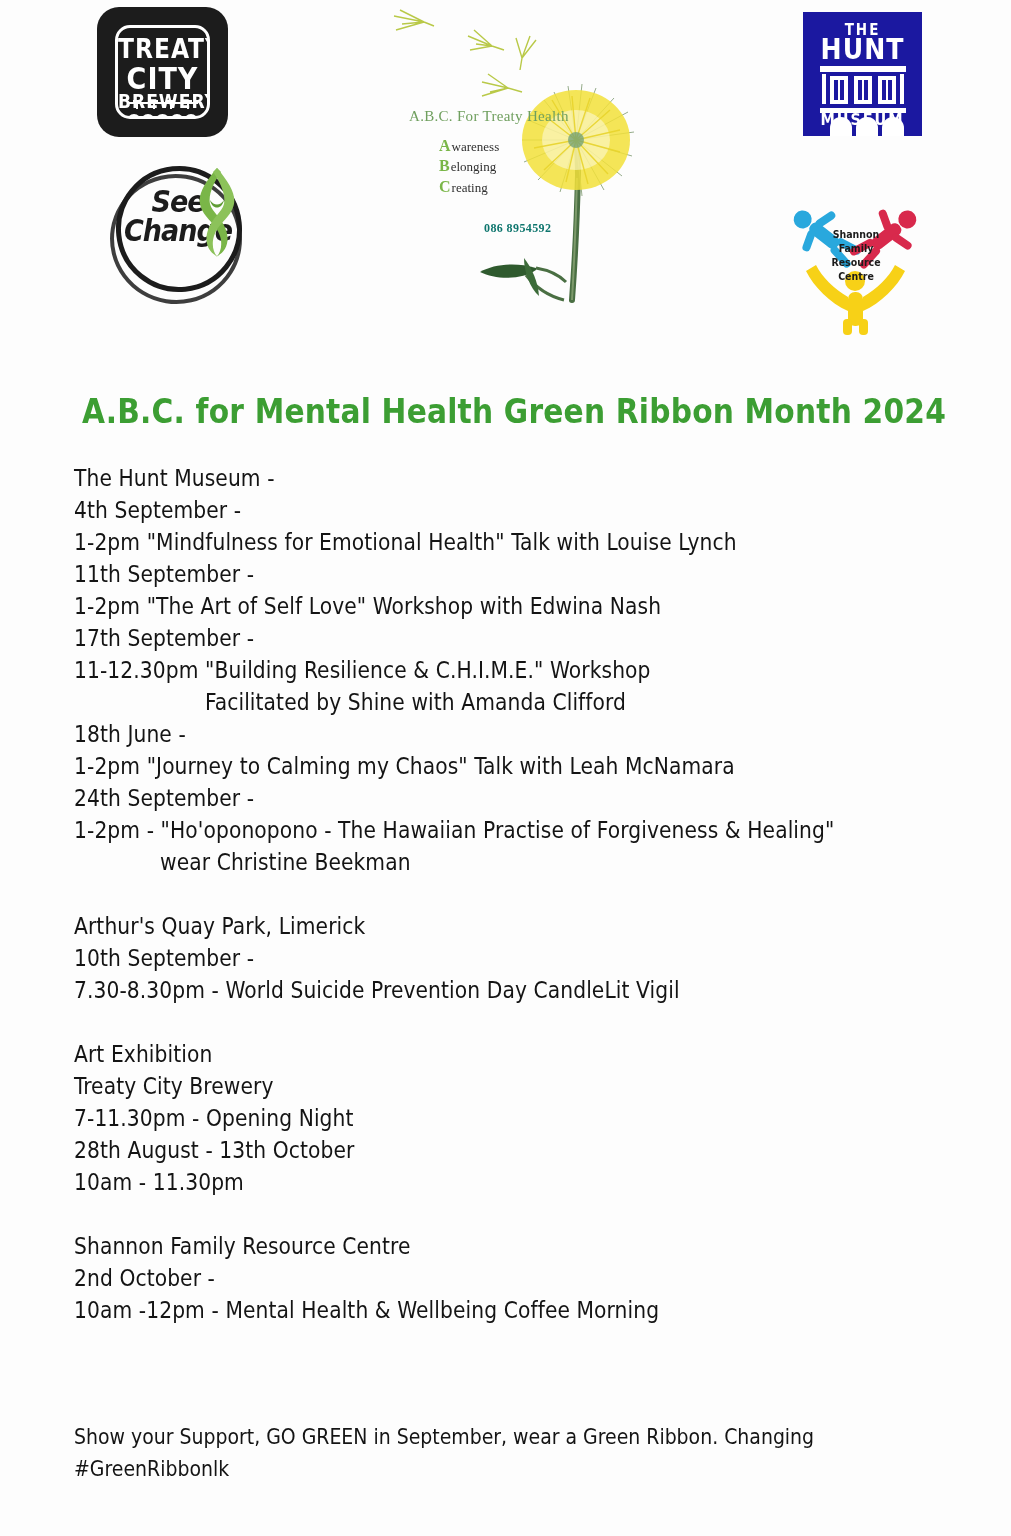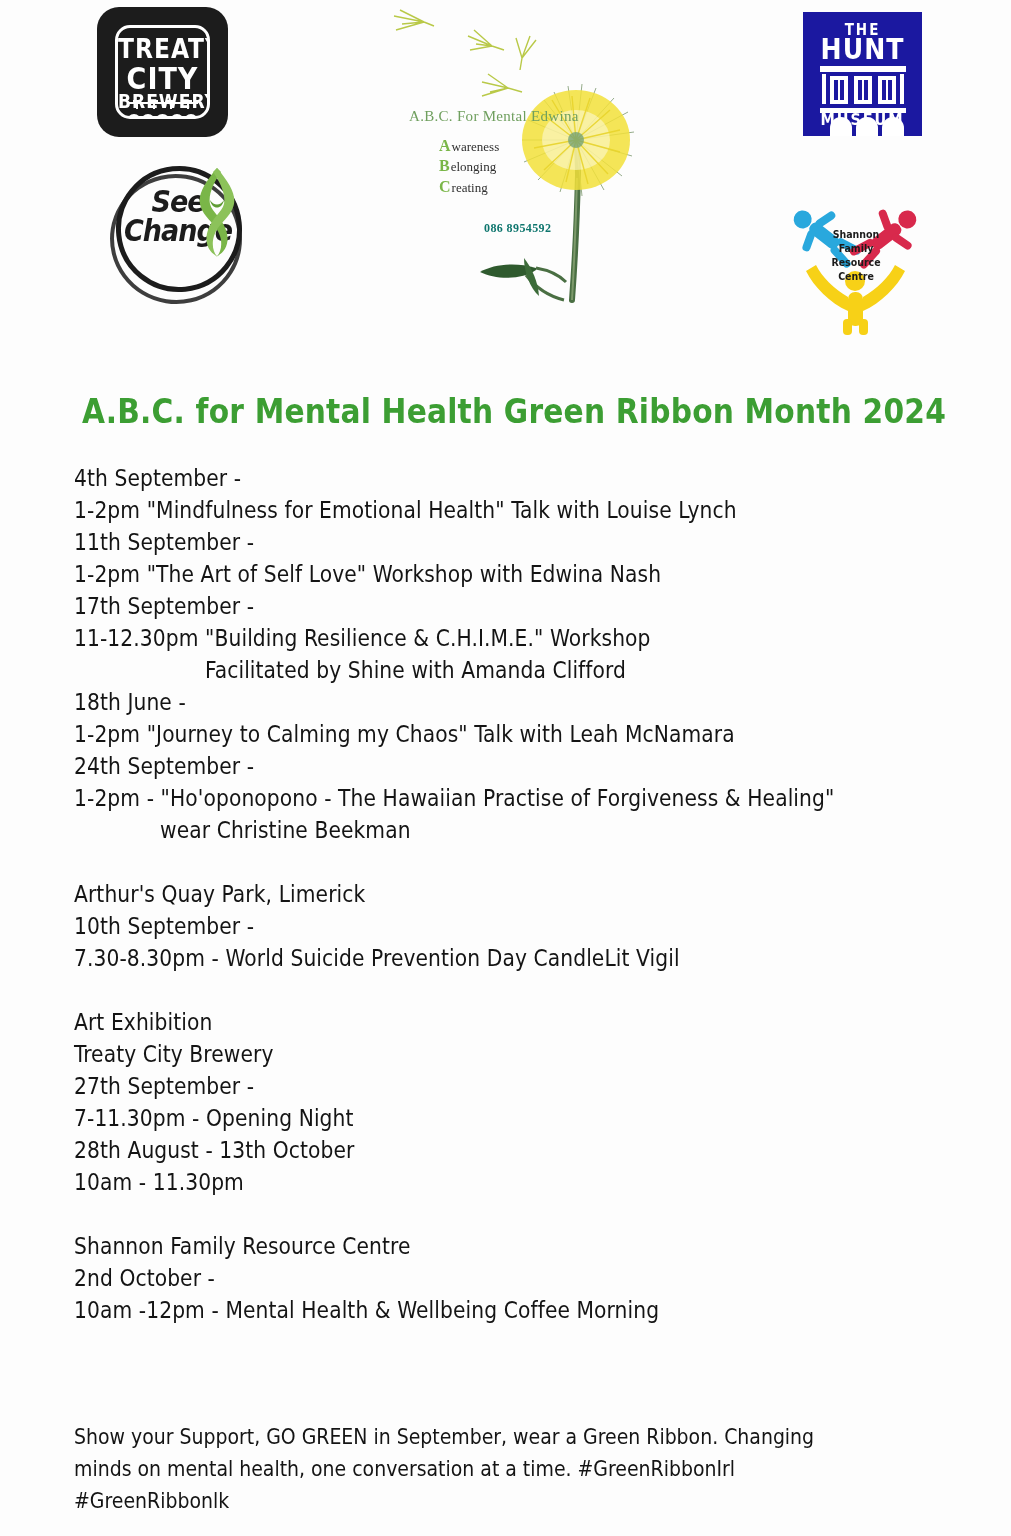--- a/index.html
+++ b/index.html
@@ -374,21 +374,21 @@
       </g>
       <circle cx="200" cy="140" r="8" fill="#6f9f78" opacity=".75"></circle>
 
       <g stroke="#b9c948" stroke-width="1.4" fill="none">
         <path d="M18 16 L48 22 M24 10 L48 22 M26 24 L48 22 M20 30 L48 22 M48 22 L58 26"></path>
         <path d="M92 36 L116 46 M98 30 L116 46 M100 44 L116 46 M94 50 L116 46 M116 46 L128 50"></path>
         <path d="M106 82 L132 88 M112 74 L132 88 M114 92 L132 88 M106 96 L132 88 M132 88 L146 92"></path>
         <path d="M154 36 L146 58 M160 40 L146 58 M140 38 L146 58 M146 58 L144 70"></path>
       </g>
     </svg>
-    <div class="abc-title">A.B.C. For Mental Edwina</div>
+    <div class="abc-title">A.B.C. For Treaty Health</div>
     <div class="abc-list">
       <div><span class="cap">A</span><span>wareness</span></div>
       <div><span class="cap">B</span><span>elonging</span></div>
       <div><span class="cap">C</span><span>reating</span></div>
     </div>
     <div class="abc-phone">086 8954592</div>
   </div>
 
   <div class="hunt-logo" style="background: rgb(27, 24, 160);">
     <div class="hunt-the">THE</div>
@@ -449,46 +449,45 @@
       <div>Family</div>
       <div>Resource</div>
       <div>Centre</div>
     </div>
   </div>
 </div>
 
 <h1 class="poster-title" style="color: rgb(60, 158, 51);">A.B.C. for Mental Health Green Ribbon Month 2024</h1>
 
 <div class="schedule" id="schedule">
+    <div class="line">The Hunt Museum -</div>
     <div class="line">4th September -</div>
     <div class="line">1-2pm "Mindfulness for Emotional Health" Talk with Louise Lynch</div>
     <div class="line">11th September -</div>
     <div class="line">1-2pm "The Art of Self Love" Workshop with Edwina Nash</div>
     <div class="line">17th September -</div>
     <div class="line">11-12.30pm "Building Resilience &amp; C.H.I.M.E." Workshop</div>
     <div class="line ind-lg">Facilitated by Shine with Amanda Clifford</div>
     <div class="line">18th June -</div>
     <div class="line">1-2pm "Journey to Calming my Chaos" Talk with Leah McNamara</div>
     <div class="line">24th September -</div>
     <div class="line">1-2pm - "Ho'oponopono - The Hawaiian Practise of Forgiveness &amp; Healing"</div>
     <div class="line ind-sm">wear Christine Beekman</div>
     <div class="spacer"></div>
     <div class="line">Arthur's Quay Park, Limerick</div>
     <div class="line">10th September -</div>
     <div class="line">7.30-8.30pm - World Suicide Prevention Day CandleLit Vigil</div>
     <div class="spacer"></div>
     <div class="line">Art Exhibition</div>
     <div class="line">Treaty City Brewery</div>
-    <div class="line">27th September -</div>
     <div class="line">7-11.30pm - Opening Night</div>
     <div class="line">28th August - 13th October</div>
     <div class="line">10am - 11.30pm</div>
     <div class="spacer"></div>
     <div class="line">Shannon Family Resource Centre</div>
     <div class="line">2nd October -</div>
     <div class="line">10am -12pm - Mental Health &amp; Wellbeing Coffee Morning</div>
   </div>
 
 <div class="footer" id="footer">
     <div class="line">Show your Support, GO GREEN in September,  wear a Green Ribbon.  Changing</div>
-    <div class="line">minds on mental health,  one conversation at a time. #GreenRibbonIrl</div>
     <div class="line">#GreenRibbonlk</div>
   </div>
 
 </body></html>

